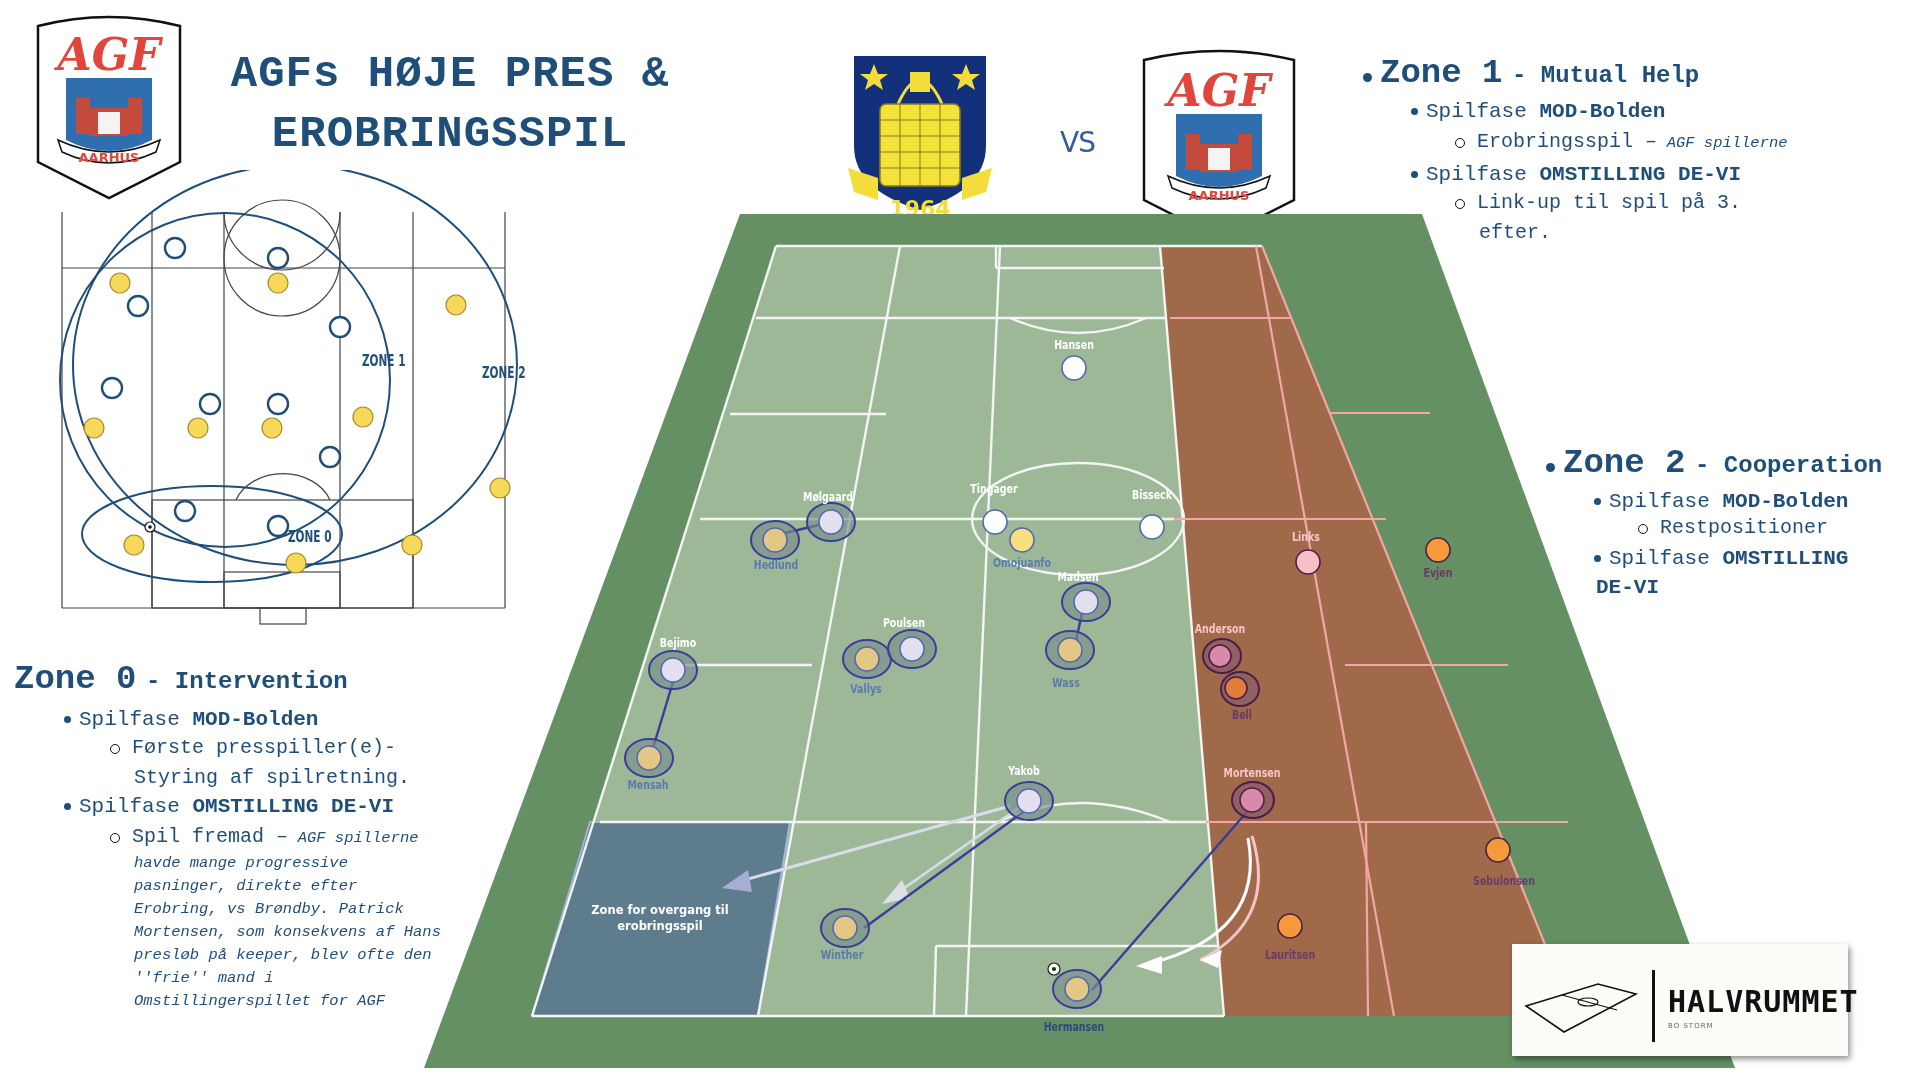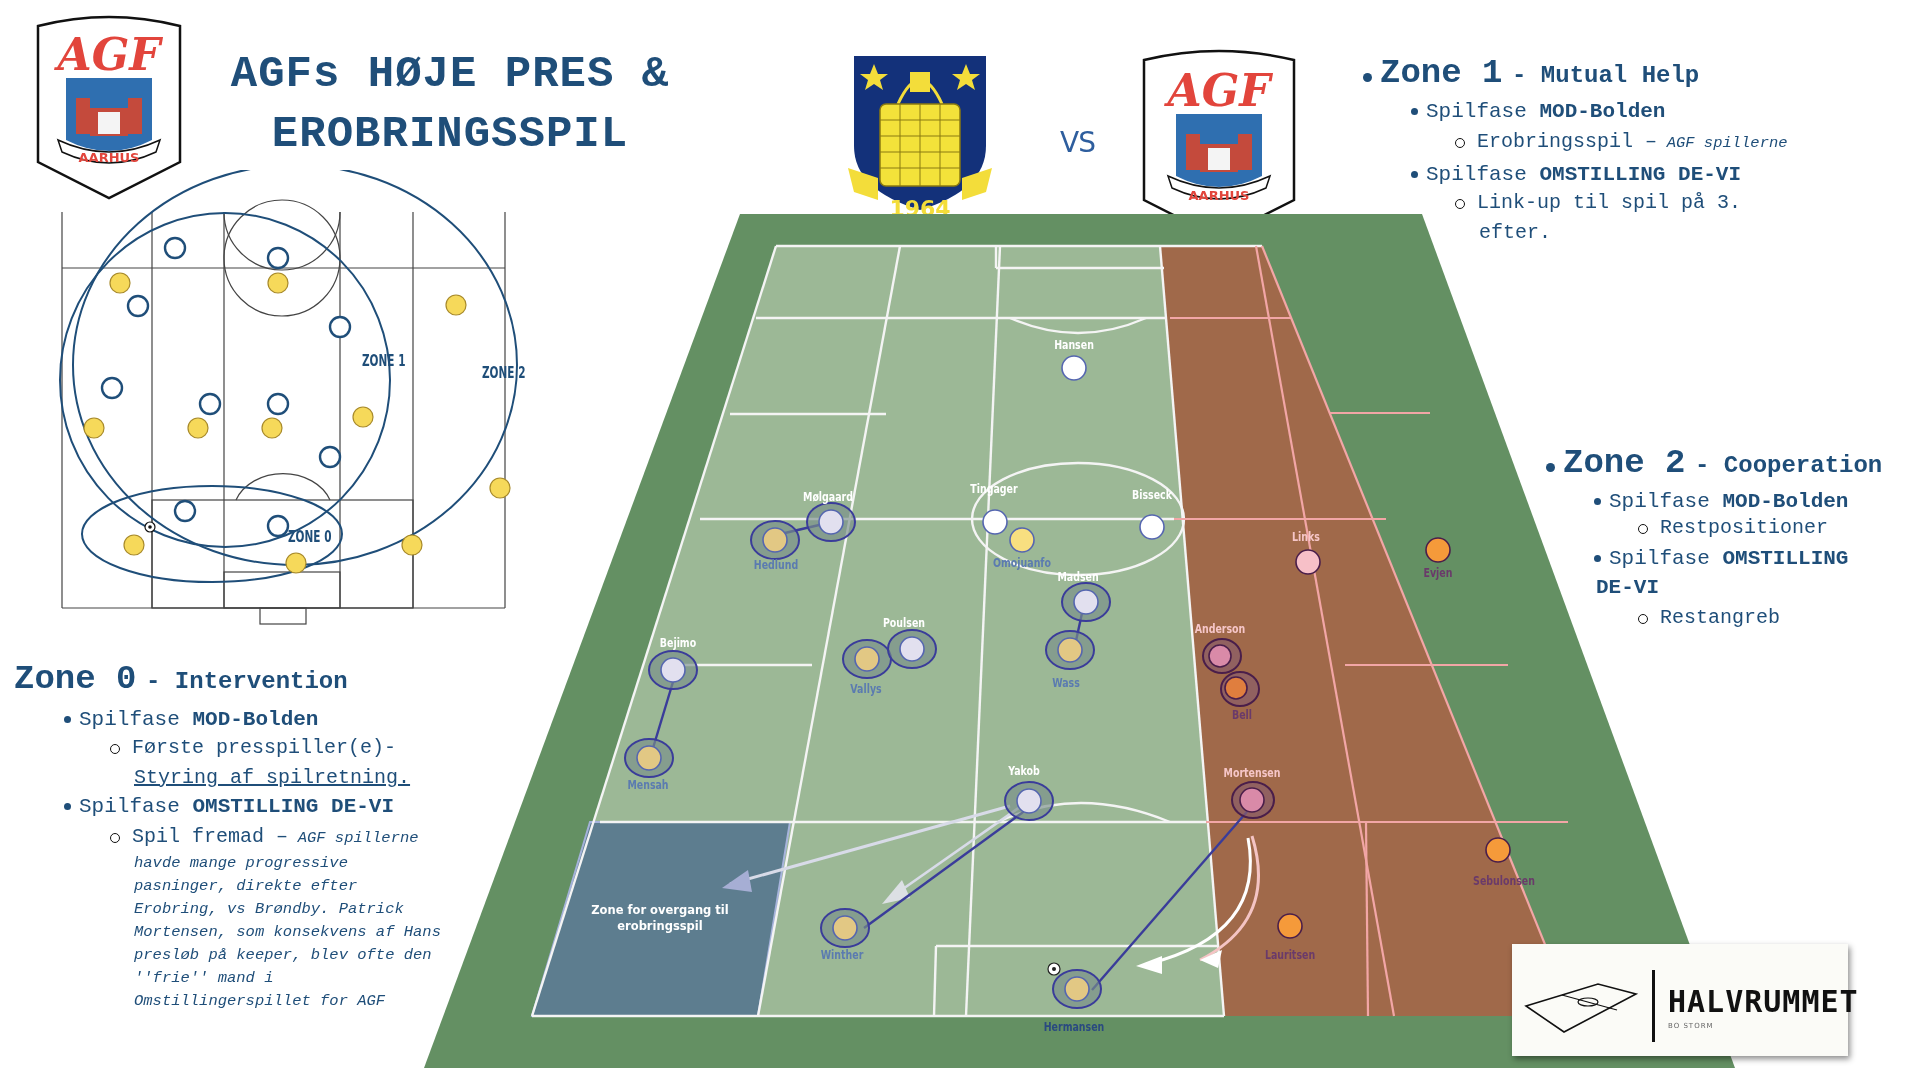--- a/index.html
+++ b/index.html
@@ -320,35 +320,32 @@
   <div class="bullet-l1" style="margin-left:48px;margin-top:8px;">
     <span class="dot"></span><span>Spilfase</span> <b>MOD-Bolden</b>
   </div>
   <div style="margin-left:92px;margin-top:0;">
     <span class="ring"></span><span class="bullet-l2">Restpositioner</span>
   </div>
   <div class="bullet-l1" style="margin-left:48px;margin-top:4px;">
     <span class="dot"></span><span>Spilfase</span> <b>OMSTILLING</b>
     <div style="margin-left:2px;margin-top:6px;"><b>DE-VI</b></div>
   </div>
-  <div style="margin-left:92px;margin-top:4px;">
-    <span class="ring"></span><span class="bullet-l2">Restangreb</span>
-  </div>
 </div>
 
 <div class="abs" style="left:14px;top:660px;width:470px;">
   <div class="zone-head">
     <span class="big">Zone 0</span> <span class="sub">- Intervention</span>
   </div>
   <div class="bullet-l1" style="margin-left:50px;margin-top:10px;">
     <span class="dot"></span><span>Spilfase</span> <b>MOD-Bolden</b>
   </div>
   <div style="margin-left:96px;margin-top:2px;">
     <span class="ring"></span><span class="bullet-l2">Første presspiller(e)-</span>
-    <div class="bullet-l2" style="margin-left:24px;text-decoration:underline;">Styring af spilretning.</div>
+    <div class="bullet-l2" style="margin-left:24px;">Styring af spilretning.</div>
   </div>
   <div class="bullet-l1" style="margin-left:50px;margin-top:2px;">
     <span class="dot"></span><span>Spilfase</span> <b>OMSTILLING DE-VI</b>
   </div>
   <div style="margin-left:96px;margin-top:4px;">
     <span class="ring"></span><span class="bullet-l2">Spil fremad –</span> <span class="italic-note">AGF spillerne</span>
     <div class="italic-note" style="margin-left:24px;">
       <div>havde mange progressive</div>
       <div>pasninger, direkte efter</div>
       <div>Erobring, vs Brøndby. Patrick</div>

